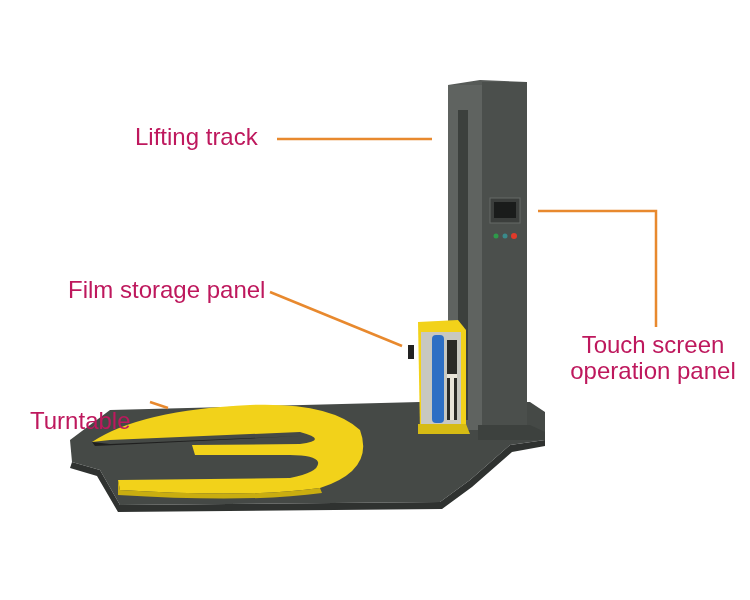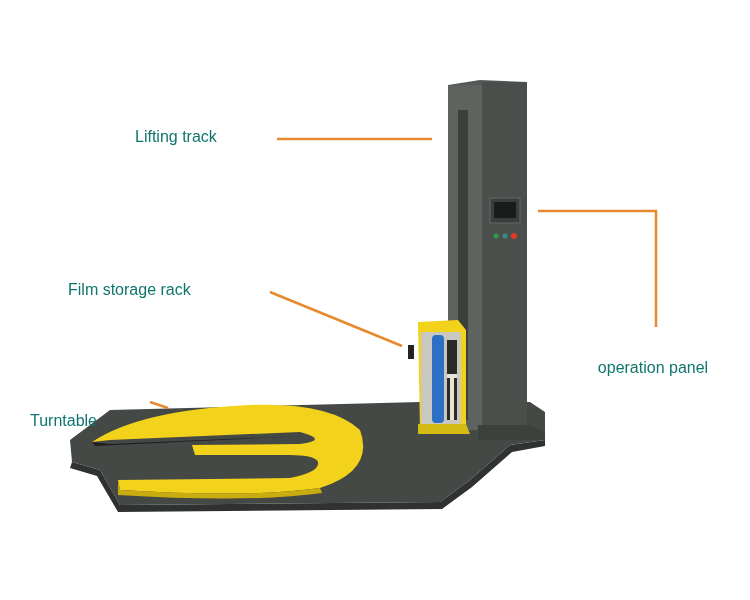--- a/index.html
+++ b/index.html
@@ -1,17 +1,17 @@
 <!DOCTYPE html>
 <html><head>
 <meta charset="utf-8">
 <style>
   html, body { margin:0; padding:0; background:#ffffff; }
   body { width:750px; height:600px; position:relative; overflow:hidden; font-family:"Liberation Sans", sans-serif; }
-  .label { position:absolute; color:#0f766e; font-size:16px; line-height:24px; white-space:nowrap; }
+  .label { position:absolute; color:#be185d; font-size:24px; line-height:24px; white-space:nowrap; }
   .label.center { text-align:center; }
   svg { position:absolute; left:0; top:0; }
 </style>
 </head>
 <body>
 
 <svg width="750" height="600" viewBox="0 0 750 600">
 
   <g>
     <path d="M70 440 L110 410 L420 402 L530 402 L545 412 L545 440 L510 445 L470 480 L440 502 L120 505 L100 470 L72 462 Z" fill="#454946"></path>
@@ -55,18 +55,19 @@
     <line x1="277" y1="139" x2="432" y2="139"></line>
     <polyline points="538,211 656,211 656,327"></polyline>
     <line x1="270" y1="292" x2="402" y2="346"></line>
     <line x1="150" y1="402" x2="168" y2="408"></line>
   </g>
 </svg>
 
 <div class="label" style="left:135px;top:125px;">Lifting track</div>
 
 <div class="label center" style="left:558px;top:333px;width:190px;">
-  <div style="margin-top:23px;">operation panel</div>
+  <div>Touch screen</div>
+  <div style="margin-top:2px;">operation panel</div>
 </div>
 
-<div class="label" style="left:68px;top:278px;">Film storage rack</div>
+<div class="label" style="left:68px;top:278px;">Film storage panel</div>
 
 <div class="label" style="left:30px;top:409px;">Turntable</div>
 
 </body></html>

